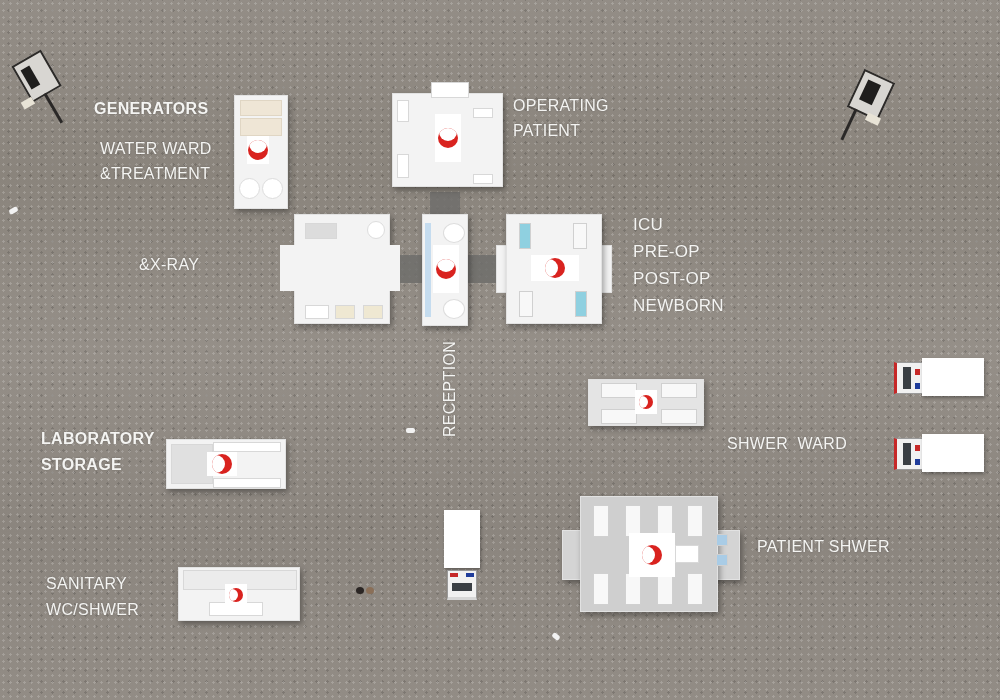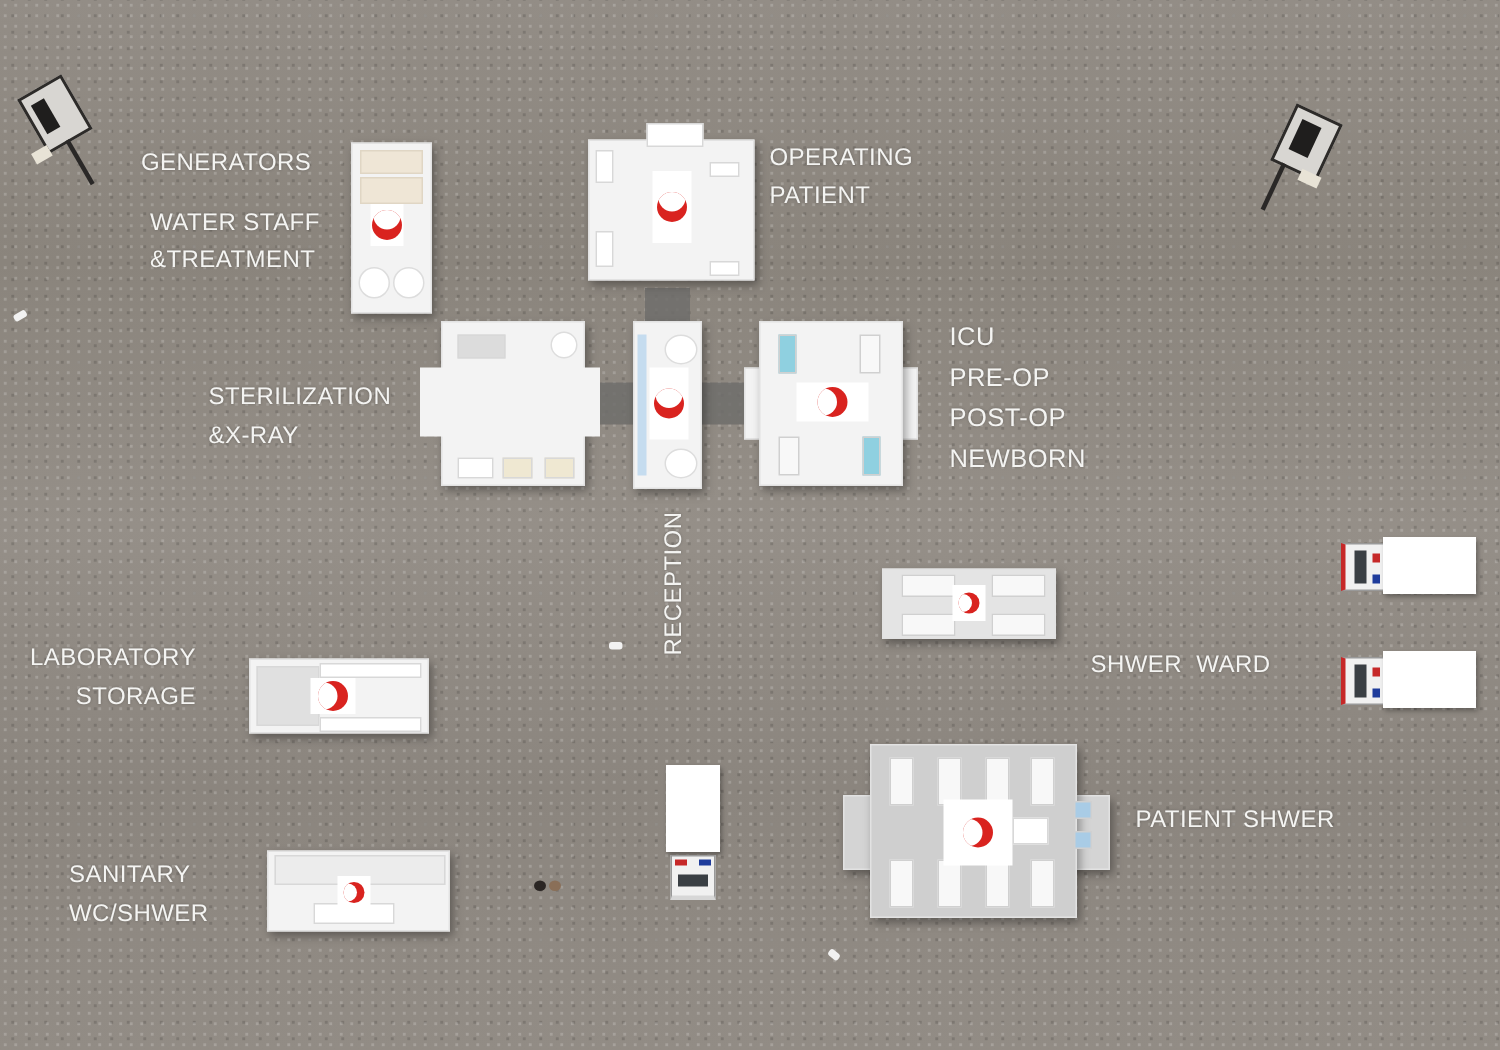--- a/index.html
+++ b/index.html
@@ -12,21 +12,21 @@
         linear-gradient(180deg, #938d86 0%, #8a847c 25%, #958f88 50%, #8b857e 75%, #928c85 100%);
       background-size: 7px 7px, 11px 11px, 100% 100%;
       background-position: 0 0, 3px 5px, 0 0;
       font-family: "Liberation Sans", "DejaVu Sans", sans-serif;
     }
     .label {
       position: absolute; color: #f4f4f2; font-size: 16px; line-height: 24px;
       letter-spacing: 0.3px; text-shadow: 0 0 2px rgba(0,0,0,0.25);
       white-space: nowrap;
     }
-    .label.bold { font-weight: normal; }
+    .label.bold { font-weight: bold; }
     .label span { display: block; }
     .unit {
       position: absolute; background: #f3f3f3; border: 1px solid #e2e2e2;
       box-shadow: 2px 3px 6px rgba(0,0,0,0.35);
     }
     .unit.grey { background: #c9c9c9; }
     .flag {
       position: absolute; background: #ffffff; display: flex;
       align-items: center; justify-content: center;
     }
@@ -61,44 +61,43 @@
     .bird { position: absolute; background: #f2f2f2; border-radius: 2px; }
     .person { position: absolute; border-radius: 50%; }
   </style>
 </head>
 <body>
 
 <div class="label bold" style="left:94px; top:97px;">
   <span>GENERATORS</span>
 </div>
 <div class="label" style="left:100px; top:136px; line-height:25px;">
-  <span>WATER STAFF</span>
+  <span>WATER WARD</span>
   <span>&amp;TREATMENT</span>
 </div>
 <div class="label" style="left:513px; top:93px; line-height:25px;">
   <span>OPERATING</span>
   <span>PATIENT</span>
 </div>
 <div class="label" style="left:139px; top:252px; line-height:26px;">
-  <span>STERILIZATION</span>
   <span>&amp;X-RAY</span>
 </div>
 <div class="label" style="left:400px; top:377px; transform: rotate(-90deg); transform-origin: center; width:100px; text-align:center;">
   <span>RECEPTION</span>
 </div>
 <div class="label" style="left:633px; top:211px; line-height:27px; font-size:17px;">
   <span>ICU</span>
   <span>PRE-OP</span>
   <span>POST-OP</span>
   <span>NEWBORN</span>
 </div>
 <div class="label" style="left:727px; top:384px; white-space:pre;">
   <span>SHWER  WARD</span>
 </div>
-<div class="label bold" style="left:20px; top:426px; line-height:26px; font-weight:normal;text-align:right;">
+<div class="label bold" style="left:41px; top:426px; line-height:26px; font-weight:bold;">
   <span>LABORATORY</span>
   <span>STORAGE</span>
 </div>
 <div class="label" style="left:757px; top:535px;">
   <span>PATIENT SHWER</span>
 </div>
 <div class="label" style="left:46px; top:571px; line-height:26px;">
   <span>SANITARY</span>
   <span>WC/SHWER</span>
 </div>

